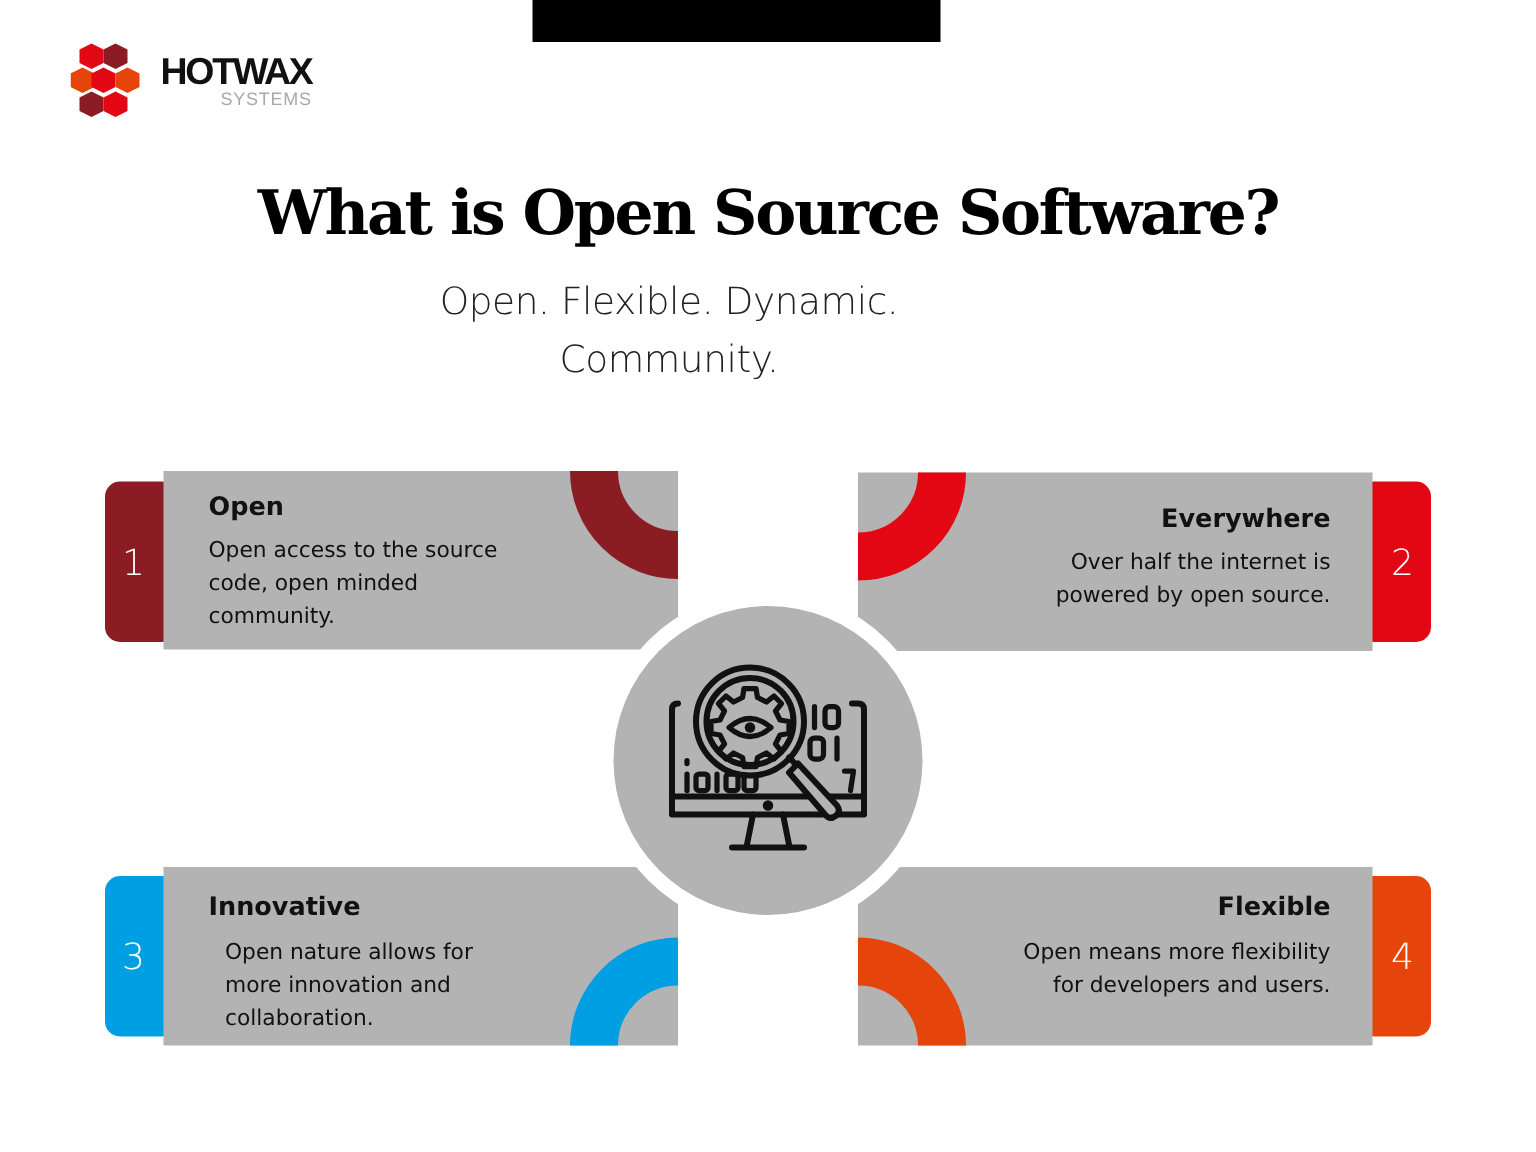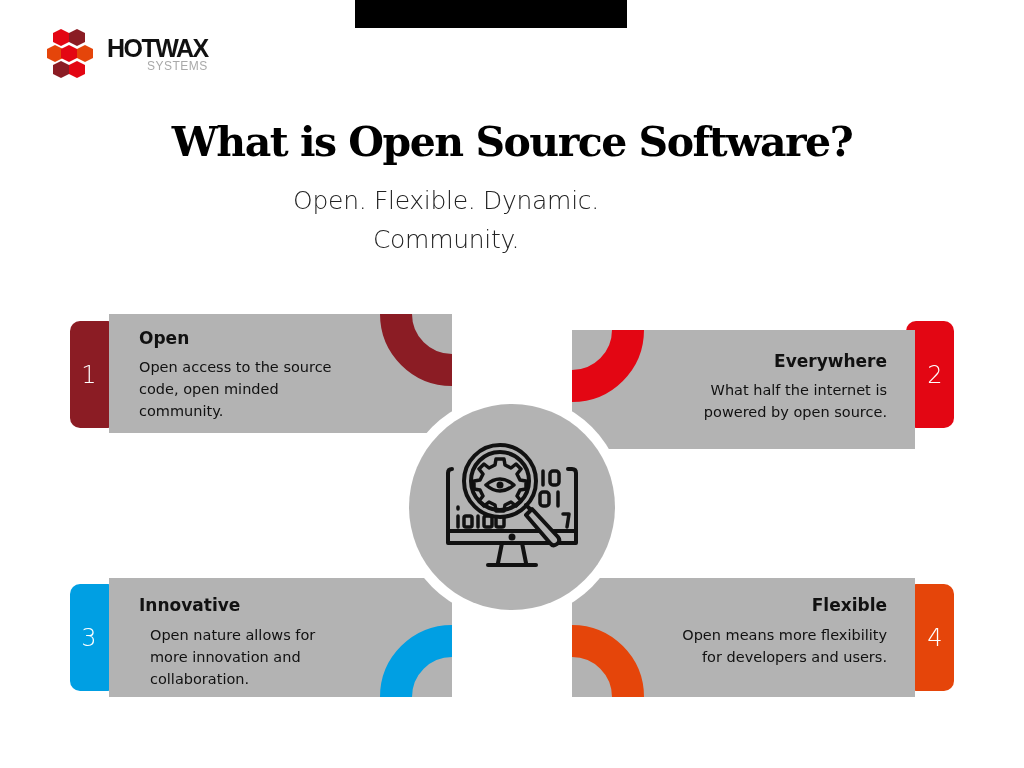--- a/index.html
+++ b/index.html
@@ -65,25 +65,25 @@
   <div class="card-heading" style="top:14px;">Open</div>
   <div class="card-text" style="top:42px;">
     <div>Open access to the source</div>
     <div>code, open minded</div>
     <div>community.</div>
   </div>
 </div>
 
 <div class="tab right" style="left:906px; top:321px; background:#e30613;">2</div>
 
-<div class="card right" style="left:572px; top:330px;">
+<div class="card right" style="left:572px; top:315px;">
   <div class="arc" style="left:-72px; top:-72px; border-color:#e30613;"></div>
   <div class="card-heading" style="top:21px;">Everywhere</div>
   <div class="card-text" style="top:49px;">
-    <div>What half the internet is</div>
+    <div>Over half the internet is</div>
     <div>powered by open source.</div>
   </div>
 </div>
 
 <div class="tab left" style="left:70px; top:584px; background:#009fe3;">3</div>
 
 <div class="card left" style="left:109px; top:578px;">
   <div class="arc" style="right:-72px; bottom:-72px; border-color:#009fe3;"></div>
   <div class="card-heading" style="top:17px;">Innovative</div>
   <div class="card-text" style="top:46px;margin-left:11px;">

